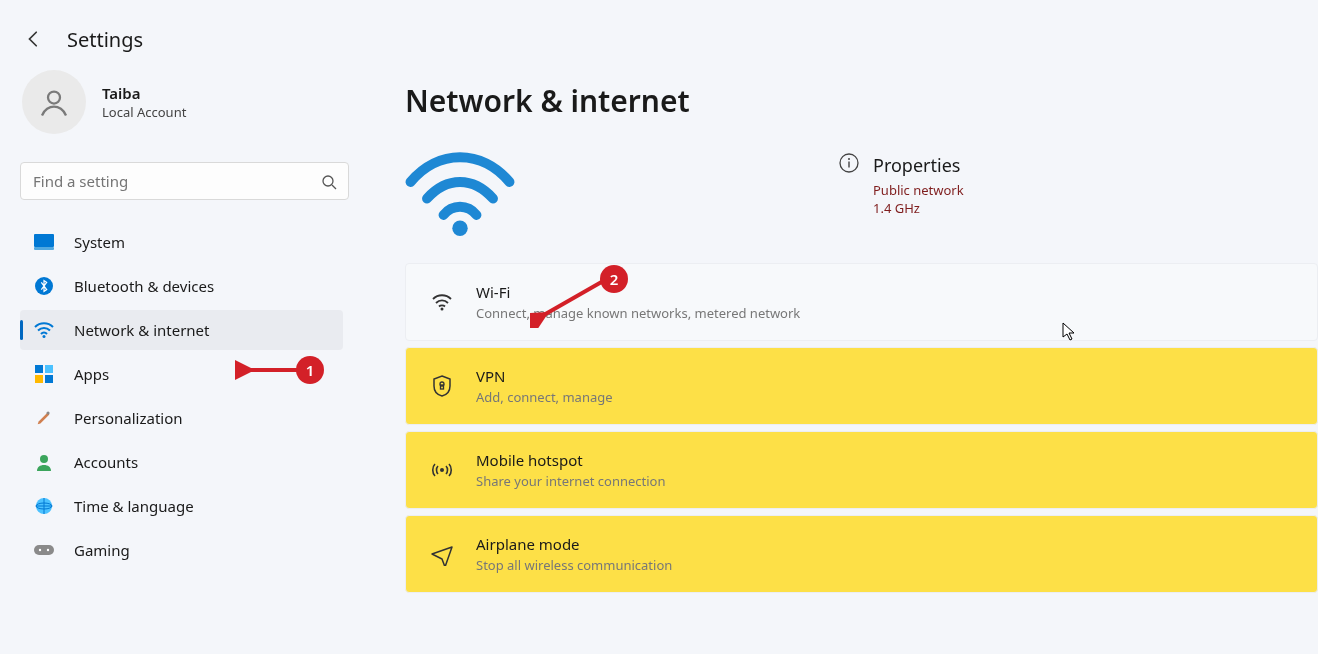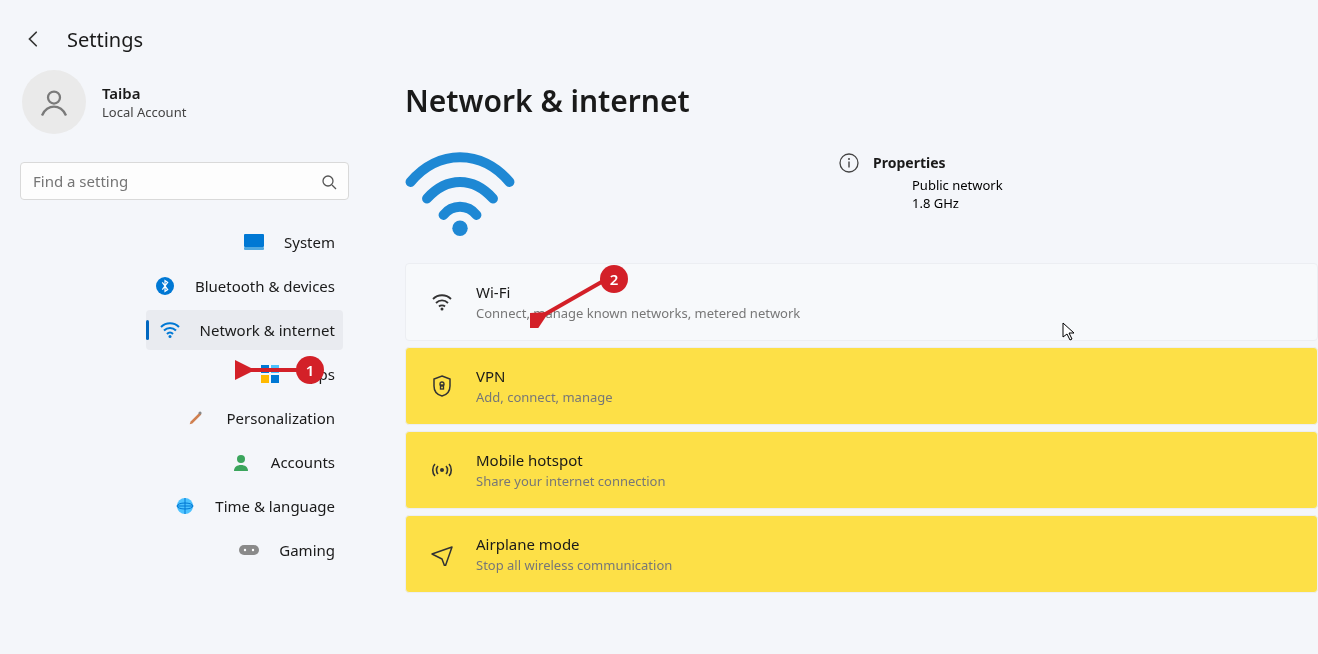--- a/index.html
+++ b/index.html
@@ -9,35 +9,35 @@
     .app-title { font-size: 20px; font-weight: 400; }
     .layout { display: flex; height: calc(100% - 56px); }
     .sidebar { width: 355px; padding: 14px 0 14px 0; }
     .profile { display: flex; align-items: center; gap: 16px; padding-left: 22px; padding-right: 20px; margin-bottom: 28px; }
     .avatar { width: 64px; height: 64px; border-radius: 50%; background: #eaeaea; display: flex; align-items: center; justify-content: center; }
     .profile-name { font-size: 15px; font-weight: 600; }
     .profile-sub { font-size: 13px; color: #444; }
     .search-wrap { margin: 0 6px 22px 20px; position: relative; }
     .search-input { width: 100%; height: 38px; border: 1px solid #d9d9d9; border-radius: 4px; padding: 0 38px 0 12px; font-size: 15px; background: #fdfdfd; }
     .search-icon { position: absolute; right: 12px; top: 50%; transform: translateY(-50%); width: 16px; height: 16px; }
-    .nav-list { display: flex; flex-direction: column; gap: 4px; padding: 0 12px 0 20px; align-items: flex-end; }
+    .nav-list { display: flex; flex-direction: column; gap: 4px; padding: 0 12px 0 20px; }
     .nav-item { display: flex; align-items: center; gap: 20px; height: 40px; border-radius: 4px; padding: 0 8px 0 14px; cursor: pointer; position: relative; }
     .nav-item .nav-icon { width: 20px; height: 20px; display: flex; align-items: center; justify-content: center; font-size: 17px; }
     .nav-item .nav-label { font-size: 15px; }
     .nav-item.active { background: #e9ebf0; }
     .nav-item.active::before { content: ""; position: absolute; left: 0; top: 10px; bottom: 10px; width: 3px; background: #0067c0; border-radius: 2px; }
     .main { flex: 1; padding: 24px 0 0 50px; }
     .page-title { font-size: 30px; font-weight: 600; margin-bottom: 32px; }
     .status-row { display: flex; align-items: flex-start; gap: 34px; margin-bottom: 30px; }
     .wifi-big { width: 110px; height: 80px; display: flex; align-items: center; justify-content: center; }
     .status-text .ssid { font-size: 20px; font-weight: 600; margin-bottom: 6px; }
     .status-text .conn { font-size: 14px; color: #555; display: flex; align-items: center; gap: 6px; }
     .props { display: flex; gap: 14px; margin-left: 290px; }
-    .props-text .props-title { font-size: 14px; font-weight: 700; margin-bottom: 4px; }
-    .props-text .props-line { font-size: 13px; color: #000000; line-height: 1.4; margin-left: 39px; }
+    .props-text .props-title { font-size: 18px; font-weight: 400; margin-bottom: 4px; }
+    .props-text .props-line { font-size: 13px; color: #7f1d1d; line-height: 1.4; }
     .cards { display: flex; flex-direction: column; gap: 6px; }
     .card { background: #fde047; border: 1px solid #eceef2; border-radius: 4px; height: 78px; display: flex; align-items: center; gap: 22px; padding-left: 24px; cursor: pointer; }
     .card.hover { background: #f7f9fb; }
     .card-icon { width: 24px; height: 24px; display: flex; align-items: center; justify-content: center; }
     .card-title { font-size: 15px; font-weight: 400; margin-bottom: 2px; }
     .card-sub { font-size: 13px; color: #777; }
     .annotation { position: absolute; z-index: 10; pointer-events: none; }
     .ann-circle { width: 28px; height: 28px; border-radius: 50%; background: #d32028; color: #fff; display: flex; align-items: center; justify-content: center; font-size: 15px; font-weight: 600; }
     .cursor { position: absolute; z-index: 11; }
   </style>
@@ -174,21 +174,21 @@
         <span>
           <svg viewBox="0 0 20 20" width="20" height="20">
               <circle cx="10" cy="10" r="9" stroke="#444" stroke-width="1.3" fill="none"></circle>
               <circle cx="10" cy="6" r="1" fill="#444"></circle>
               <rect x="9.3" y="8.5" width="1.4" height="6" fill="#444"></rect>
             </svg>
         </span>
         <div class="props-text">
           <div class="props-title">Properties</div>
           <div class="props-line">Public network</div>
-          <div class="props-line">1.8 GHz</div>
+          <div class="props-line">1.4 GHz</div>
         </div>
       </div>
     </div>
 
     <div class="cards">
       <div class="card hover">
         <span class="card-icon">
           <svg viewBox="0 0 22 18" width="22" height="18">
               <path d="M2 6 C7 1 15 1 20 6" stroke="#333" stroke-width="1.8" fill="none"></path>
               <path d="M5 10 C8.5 6.5 13.5 6.5 17 10" stroke="#333" stroke-width="1.8" fill="none"></path>

